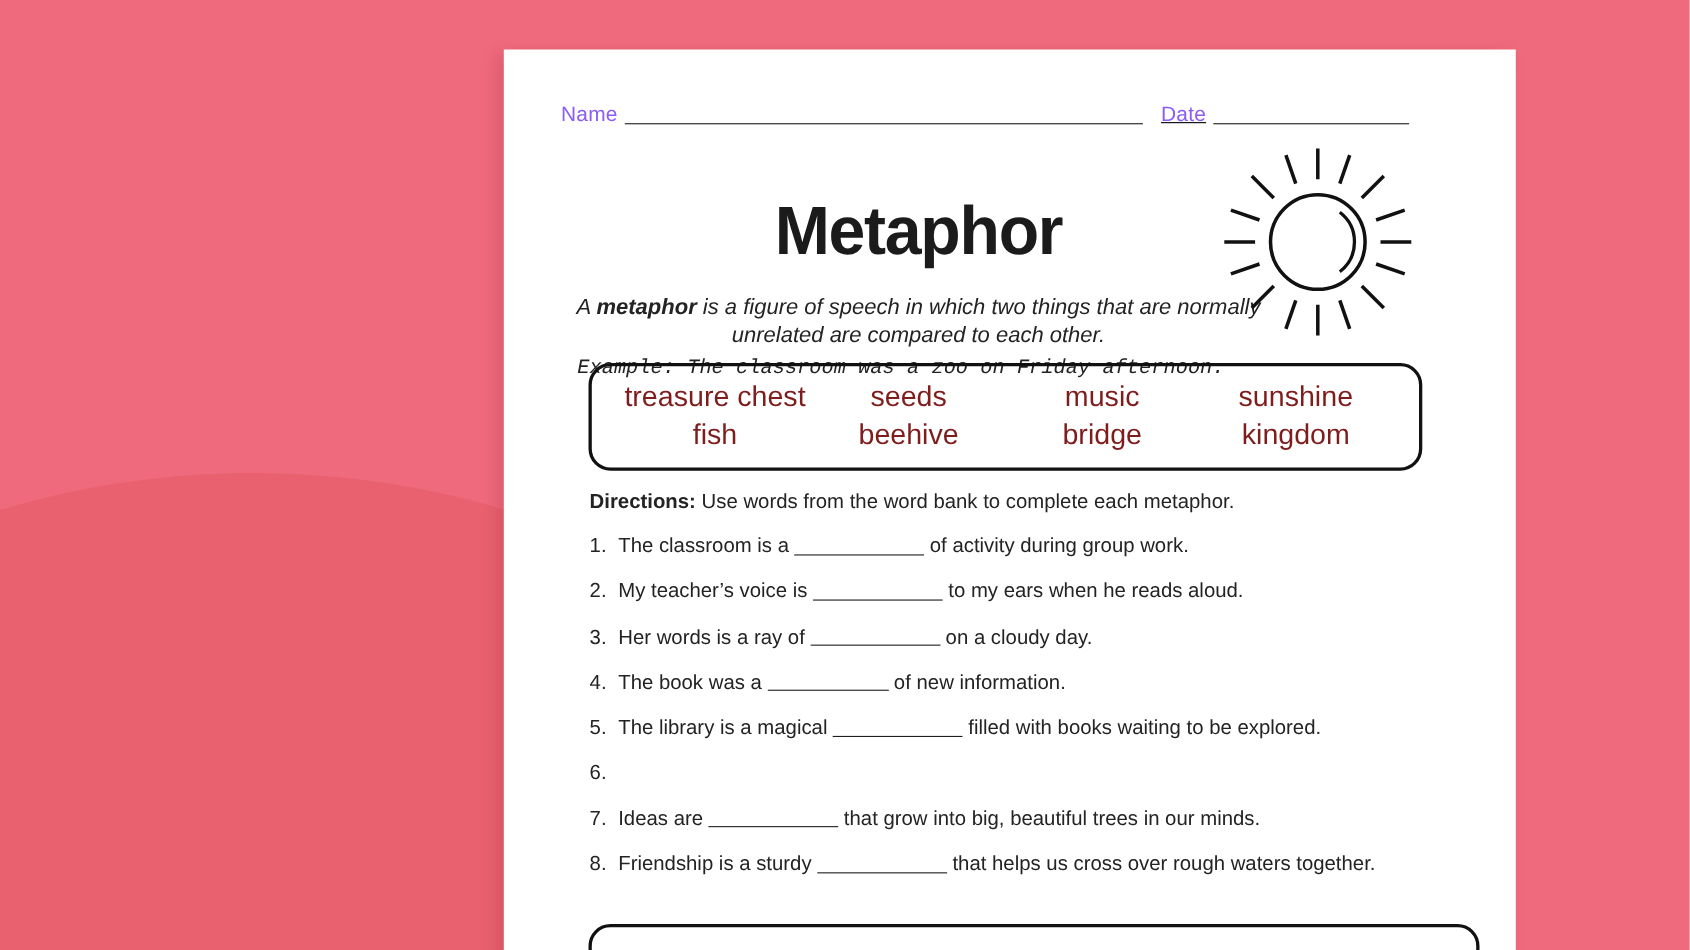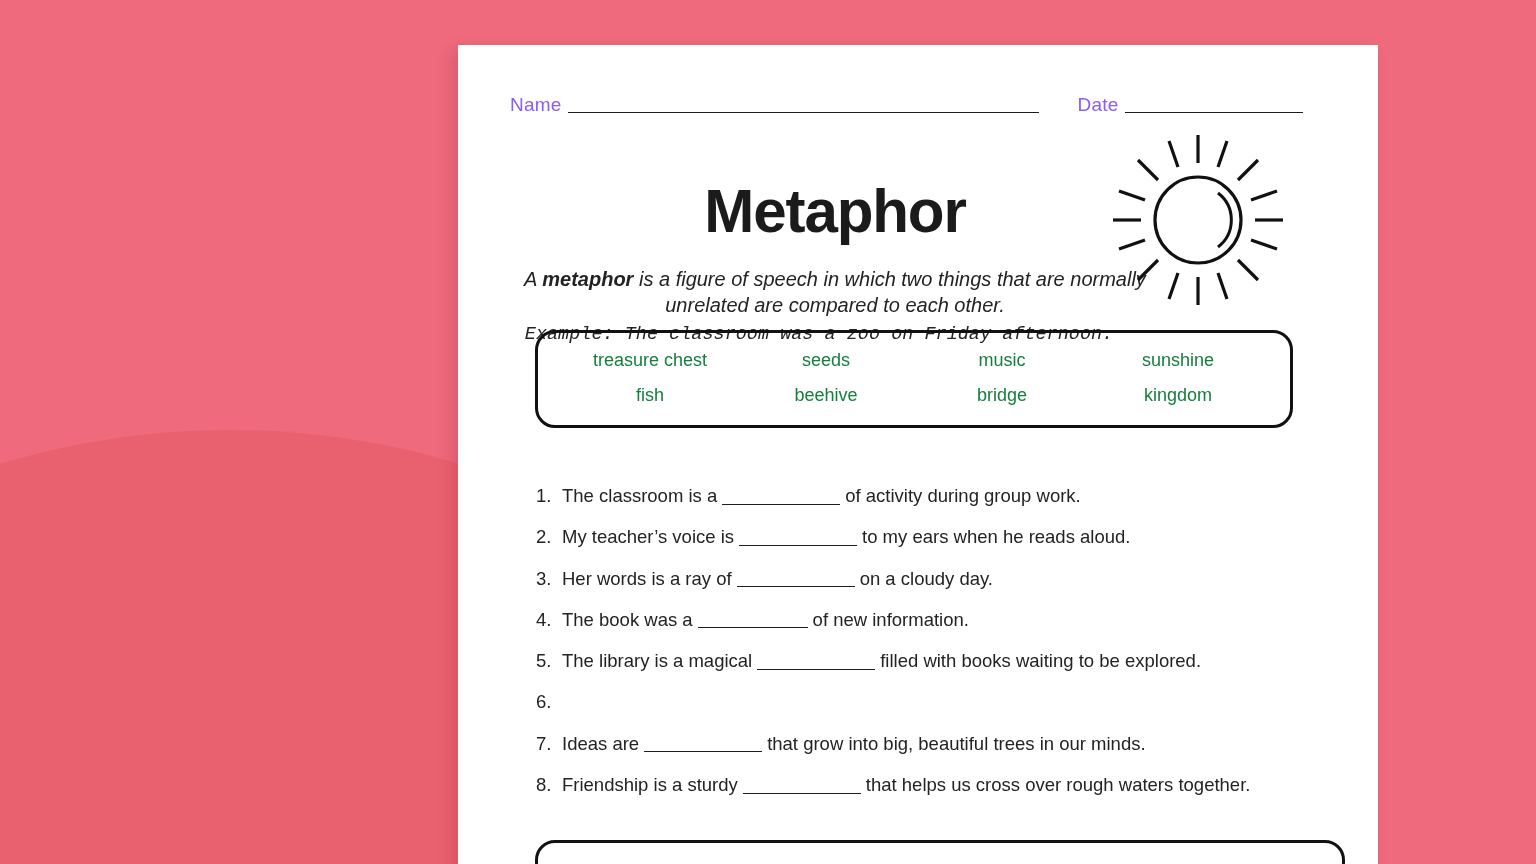--- a/index.html
+++ b/index.html
@@ -66,21 +66,21 @@
     padding-bottom: 2px;
     white-space: nowrap;
   }
   .nd-rule {
     height: 0;
     border-bottom: 1.6px solid #1d1d1d;
     margin-left: 7px;
     margin-bottom: 3px;
   }
   .nd-name .nd-rule { width: 471px; }
-  .nd-date { margin-left: 38px; }
+  .nd-date { margin-left: 16px; text-decoration: underline; }
   .nd-date .nd-rule { width: 178px; }
 
   
   .title {
     position: absolute;
     left: 52px;
     top: 135px;
     width: 650px;
     text-align: center;
     font-size: 62px;
@@ -141,22 +141,22 @@
     justify-content: center;
     padding: 6px 24px 8px 24px;
   }
   .wb-row {
     display: flex;
     justify-content: space-around;
     align-items: center;
     height: 35px;
   }
   .wb-word {
-    font-size: 18px;
-    color: #15803d;
+    font-size: 26px;
+    color: #7f1d1d;
     text-align: center;
     flex: 1 1 0;
     white-space: nowrap;
   }
 
   
   .directions {
     position: absolute;
     left: 78px;
     top: 400px;
@@ -267,20 +267,23 @@
         <span class="wb-word">sunshine</span>
       </div>
       <div class="wb-row">
         <span class="wb-word">fish</span>
         <span class="wb-word">beehive</span>
         <span class="wb-word">bridge</span>
         <span class="wb-word">kingdom</span>
       </div>
     </div>
 
+    <div class="directions">
+      <b>Directions:</b><span> Use words from the word bank to complete each metaphor.</span>
+    </div>
 
     <div class="questions">
         <div class="q-row">
           <span class="q-num">1.</span>
           <span class="q-text">
             <span>The classroom is a</span>
             <span class="blank" style="width: 118px;"></span>
             <span>of activity during group work.</span>
           </span>
         </div>

